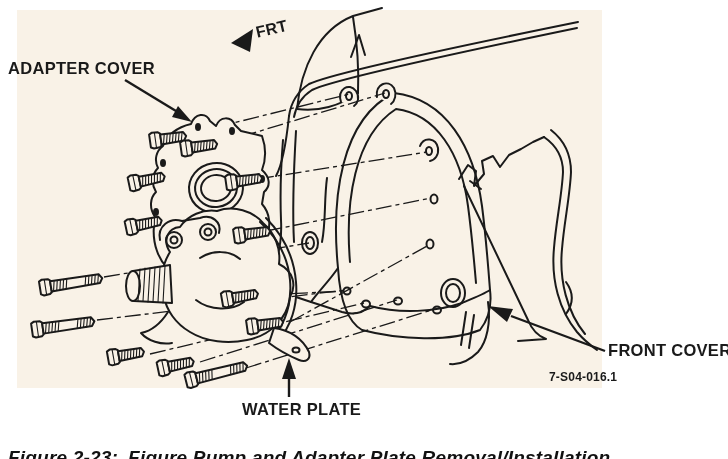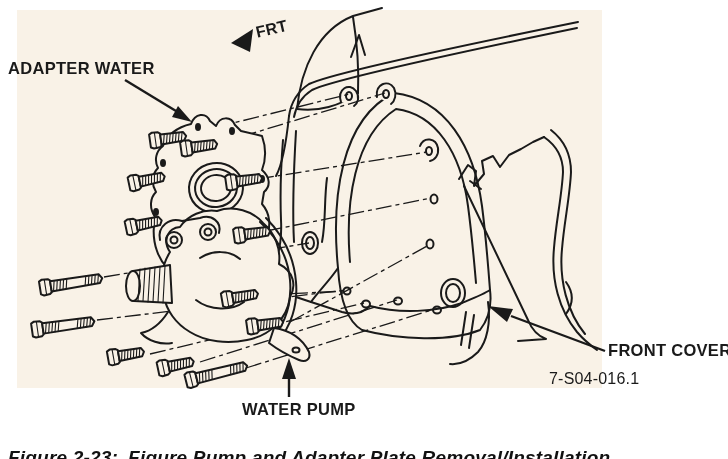--- a/index.html
+++ b/index.html
@@ -20,21 +20,21 @@
   .axis{stroke:var(--ink);fill:none;stroke-width:1.3;stroke-dasharray:16 4 4 4;}
   .fill-panel{fill:var(--panel-background);}
   .fill-ink{fill:var(--ink);stroke:none;}
   .lead{stroke:var(--ink);stroke-width:2.4;fill:none;}
   .lbl{
     position:absolute;font-weight:bold;font-size:16.5px;letter-spacing:.3px;
     white-space:nowrap;color:var(--ink);
   }
   .lbl-frt{transform:rotate(-13deg);transform-origin:left top;font-size:16px;}
   .partnum{
-    position:absolute;font-size:16px;font-weight:normal;letter-spacing:.2px;
+    position:absolute;font-size:12px;font-weight:bold;letter-spacing:.2px;
     white-space:nowrap;color:var(--ink);
   }
   .caption{
     position:absolute;left:8px;top:447px;display:flex;gap:10px;
     font-size:19px;font-weight:bold;font-style:italic;letter-spacing:.2px;
     white-space:nowrap;color:#111;
   }
 </style>
 </head>
 <body>
@@ -208,24 +208,24 @@
     <g>
       <path class="lead" d="M289,397 L289,369"></path>
       <polygon class="fill-ink" points="289,358 282,379 296,379"></polygon>
     </g>
     <g>
       <path class="lead" d="M605,351 L511,316"></path>
       <polygon class="fill-ink" points="488,306 513,309 507,322"></polygon>
     </g>
   </svg>
 
-  <div class="lbl" style="left:8px;top:59px">ADAPTER WATER</div>
+  <div class="lbl" style="left:8px;top:59px">ADAPTER COVER</div>
   <div class="lbl lbl-frt" style="left:254px;top:24px">FRT</div>
   <div class="lbl" style="left:608px;top:341px">FRONT COVER</div>
-  <div class="lbl" style="left:242px;top:400px">WATER PUMP</div>
+  <div class="lbl" style="left:242px;top:400px">WATER PLATE</div>
   <div class="partnum" style="left:549px;top:370px">7-S04-016.1</div>
 
   <div class="caption">
     <span>Figure 2-23:</span>
     <span>Figure Pump and Adapter Plate Removal/Installation</span>
   </div>
 
 </div>
 
 </body></html>

